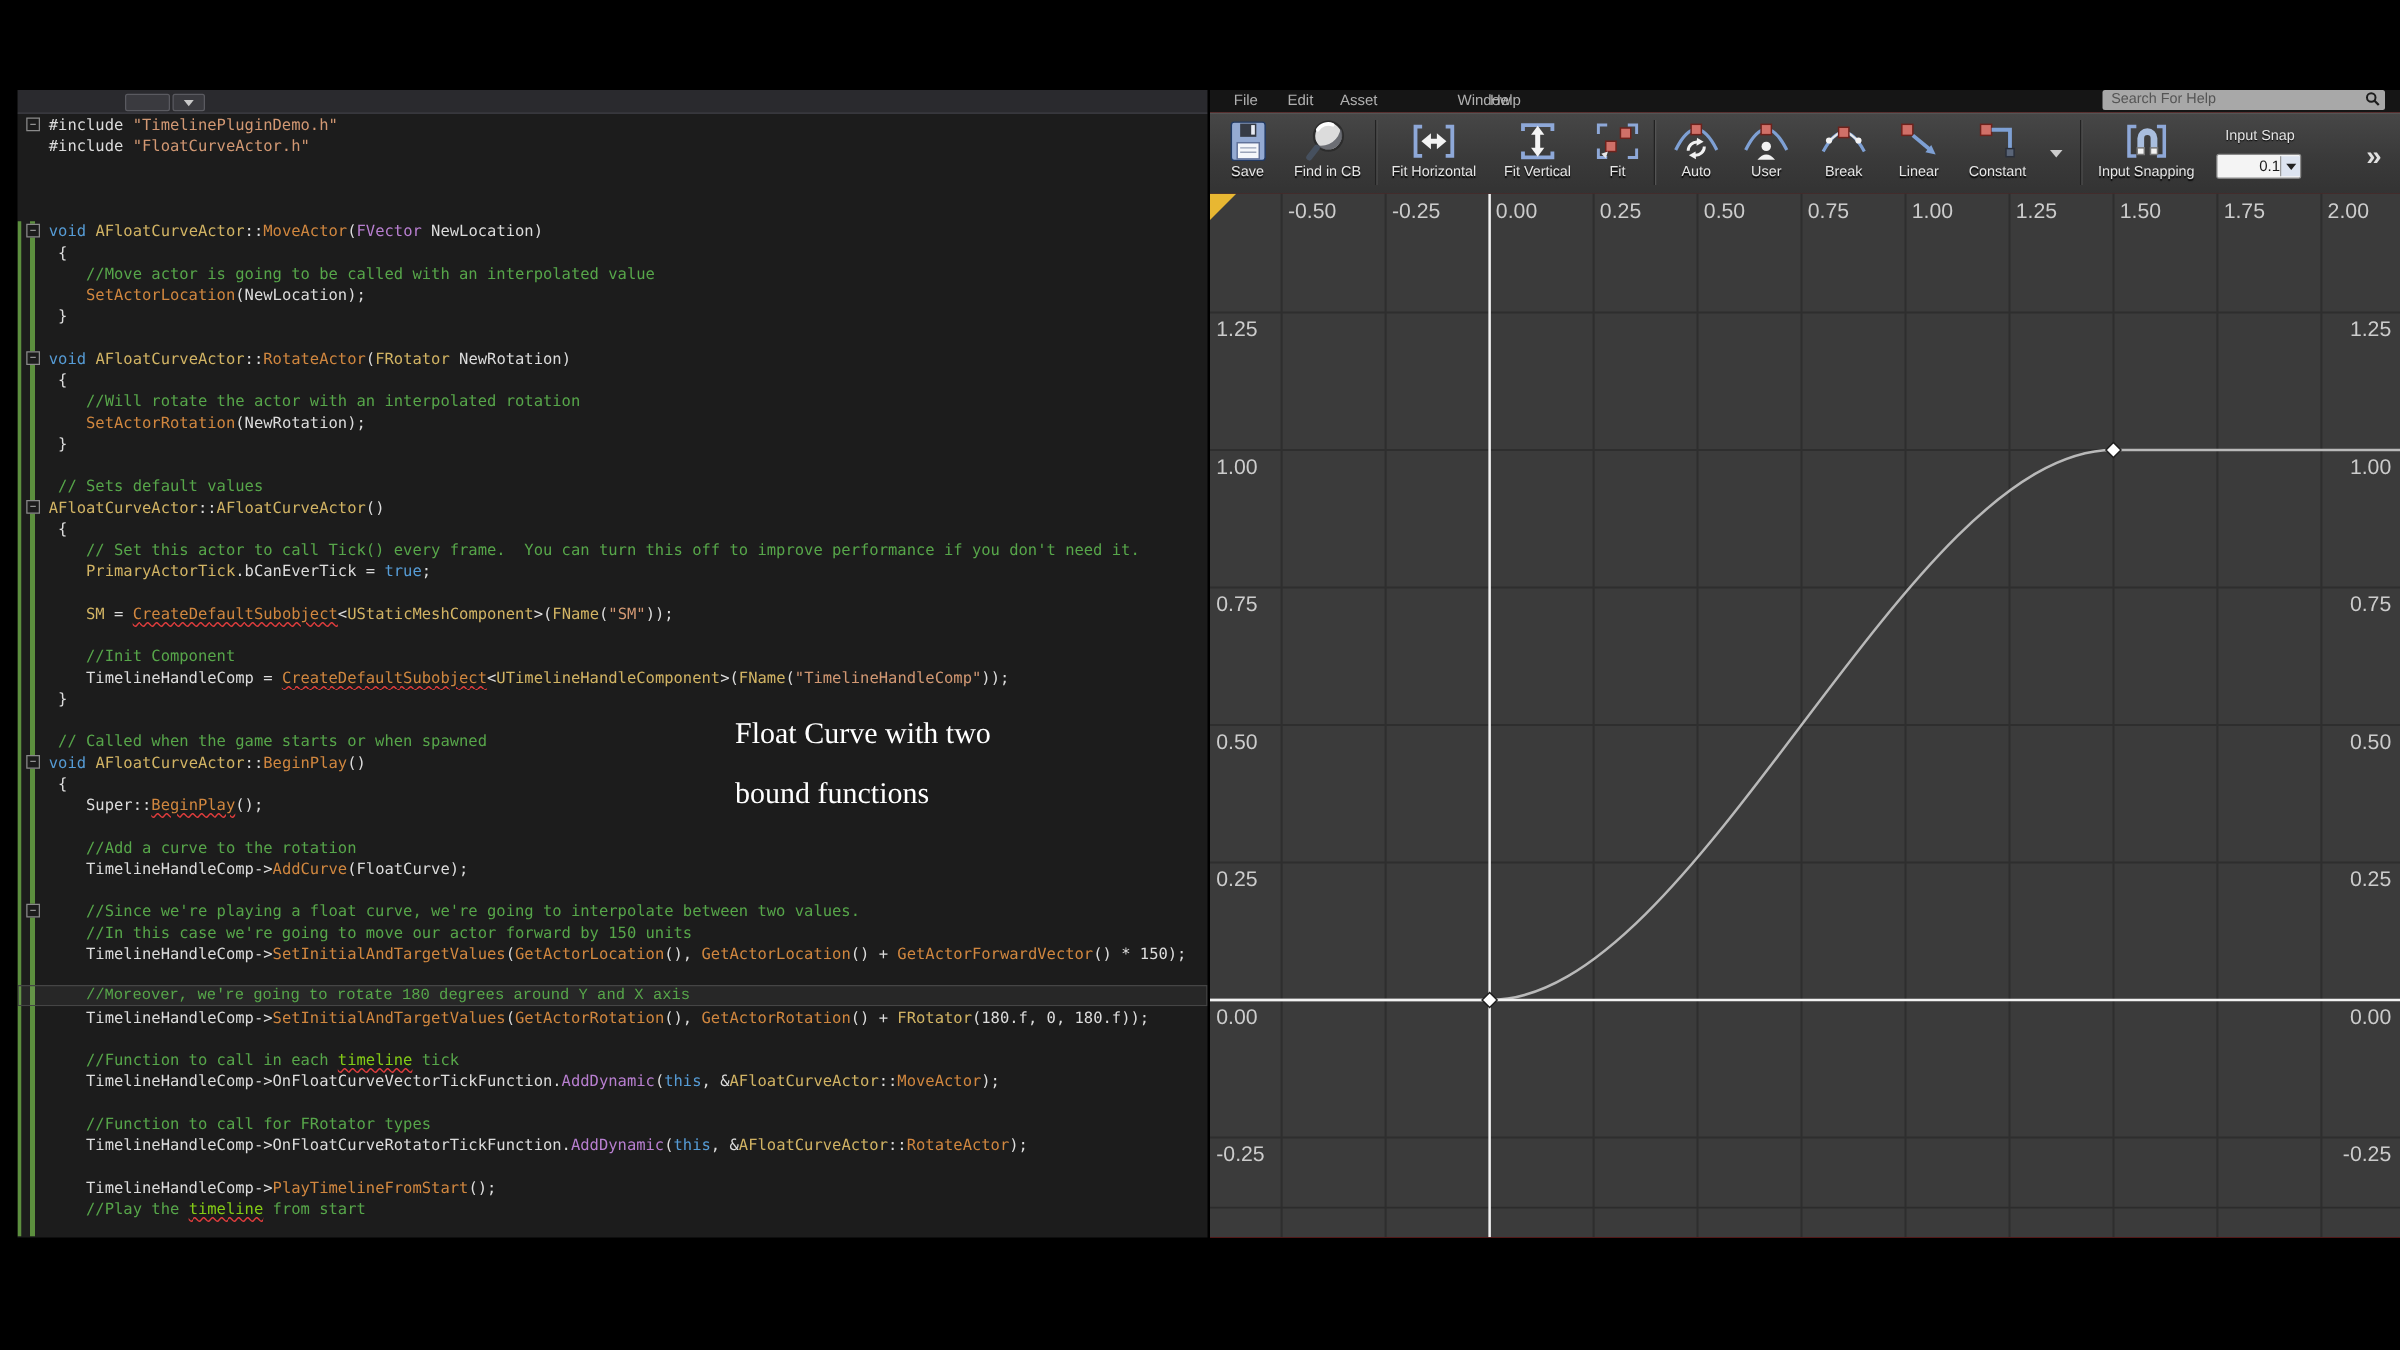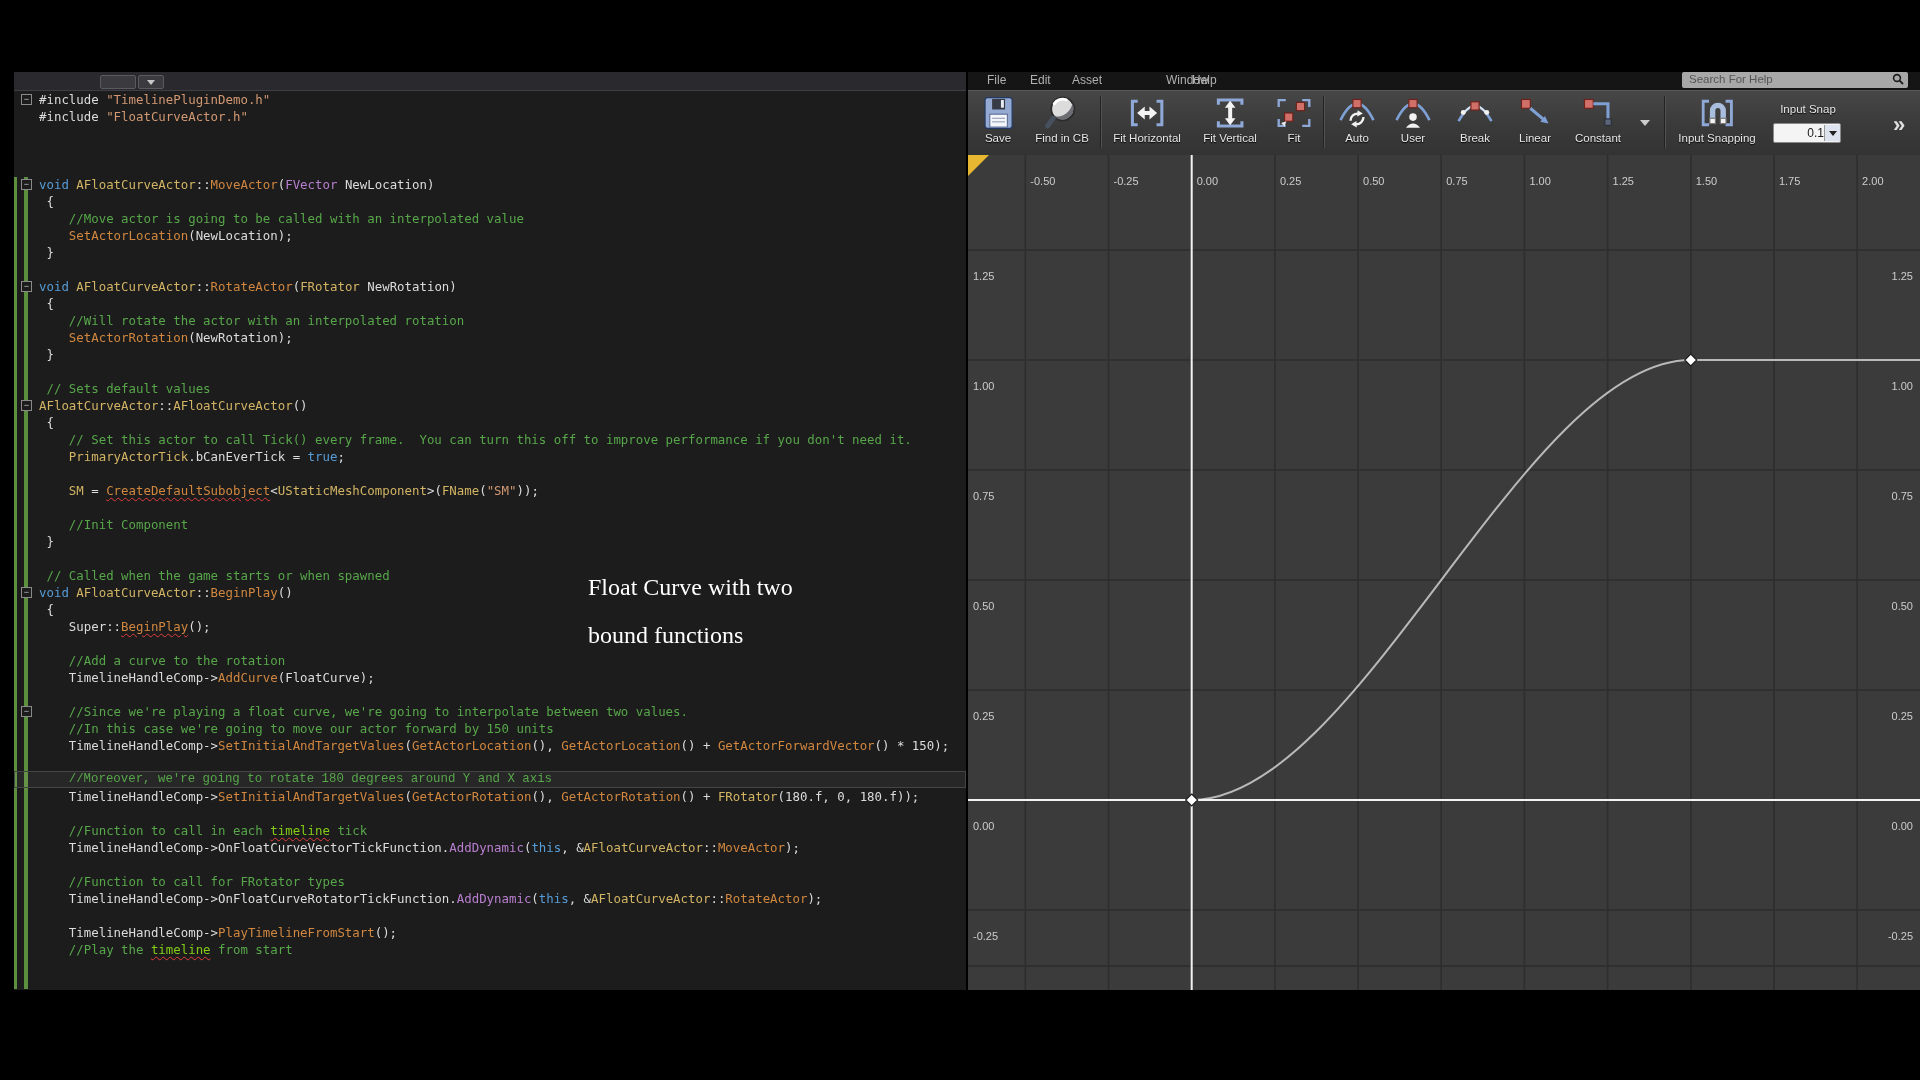--- a/index.html
+++ b/index.html
@@ -59,21 +59,21 @@
                border:1px solid #8a8a8a;border-radius:2px;display:flex;align-items:center;text-align:right;}
   .snap-value{flex:1;font-size:12px;color:#1a1a1a;padding-left:7px;}
   .snap-caret{width:15px;height:16px;background:#dde4f0;border-left:1px solid #9a9a9a;display:flex;
               align-items:center;justify-content:center;}
   .snap-caret:before{content:"";width:0;height:0;border-left:4px solid transparent;border-right:4px solid transparent;
                      border-top:5px solid #222;}
   .overflow-chevron{position:absolute;left:925px;top:22px;font-size:22px;font-weight:bold;color:#e0e0e0;}
 
   .graph{position:absolute;left:0;top:83px;width:952px;height:835px;background:#3b3b3b;overflow:hidden;}
   .graph svg{position:absolute;left:0;top:0;}
-  .tick{position:absolute;font-size:11px;color:#cccccc;font-family:"Liberation Sans",sans-serif;white-space:nowrap;margin-top:16px;}
+  .tick{position:absolute;font-size:17px;color:#cccccc;font-family:"Liberation Sans",sans-serif;white-space:nowrap;}
   .corner-tri{position:absolute;left:0;top:0;width:0;height:0;
               border-top:21px solid #e8b732;border-right:21px solid transparent;z-index:5;}
 </style>
 </head>
 <body>
 
 <div class="stage">
 
   <div class="code-pane">
     <div class="nav-strip">
@@ -105,20 +105,21 @@
           <div class="cl"></div>
           <div class="cl"><span class="tk-c"> // Sets default values</span></div>
           <div class="cl"><span class="fold">−</span><span class="tk-t">AFloatCurveActor</span><span class="tk-w">::</span><span class="tk-t">AFloatCurveActor</span><span class="tk-w">()</span></div>
           <div class="cl"><span class="tk-w"> {</span></div>
           <div class="cl"><span class="tk-c">    // Set this actor to call Tick() every frame.  You can turn this off to improve performance if you don't need it.</span></div>
           <div class="cl"><span class="tk-t">    PrimaryActorTick</span><span class="tk-w">.bCanEverTick = </span><span class="tk-k">true</span><span class="tk-w">;</span></div>
           <div class="cl"></div>
           <div class="cl"><span class="tk-t">    SM</span><span class="tk-w"> = </span><span class="tk-u">CreateDefaultSubobject</span><span class="tk-w">&lt;</span><span class="tk-t">UStaticMeshComponent</span><span class="tk-w">&gt;(</span><span class="tk-t">FName</span><span class="tk-w">(</span><span class="tk-s">"SM"</span><span class="tk-w">));</span></div>
           <div class="cl"></div>
           <div class="cl"><span class="tk-c">    //Init Component</span></div>
+          <div class="cl"><span class="tk-w">    TimelineHandleComp = </span><span class="tk-u">CreateDefaultSubobject</span><span class="tk-w">&lt;</span><span class="tk-t">UTimelineHandleComponent</span><span class="tk-w">&gt;(</span><span class="tk-t">FName</span><span class="tk-w">(</span><span class="tk-s">"TimelineHandleComp"</span><span class="tk-w">));</span></div>
           <div class="cl"><span class="tk-w"> }</span></div>
           <div class="cl"></div>
           <div class="cl"><span class="tk-c"> // Called when the game starts or when spawned</span></div>
           <div class="cl"><span class="fold">−</span><span class="tk-k">void </span><span class="tk-t">AFloatCurveActor</span><span class="tk-w">::</span><span class="tk-m">BeginPlay</span><span class="tk-w">()</span></div>
           <div class="cl"><span class="tk-w"> {</span></div>
           <div class="cl"><span class="tk-w">    Super::</span><span class="tk-u">BeginPlay</span><span class="tk-w">();</span></div>
           <div class="cl"></div>
           <div class="cl"><span class="tk-c">    //Add a curve to the rotation</span></div>
           <div class="cl"><span class="tk-w">    TimelineHandleComp-&gt;</span><span class="tk-m">AddCurve</span><span class="tk-w">(FloatCurve);</span></div>
           <div class="cl"></div>

